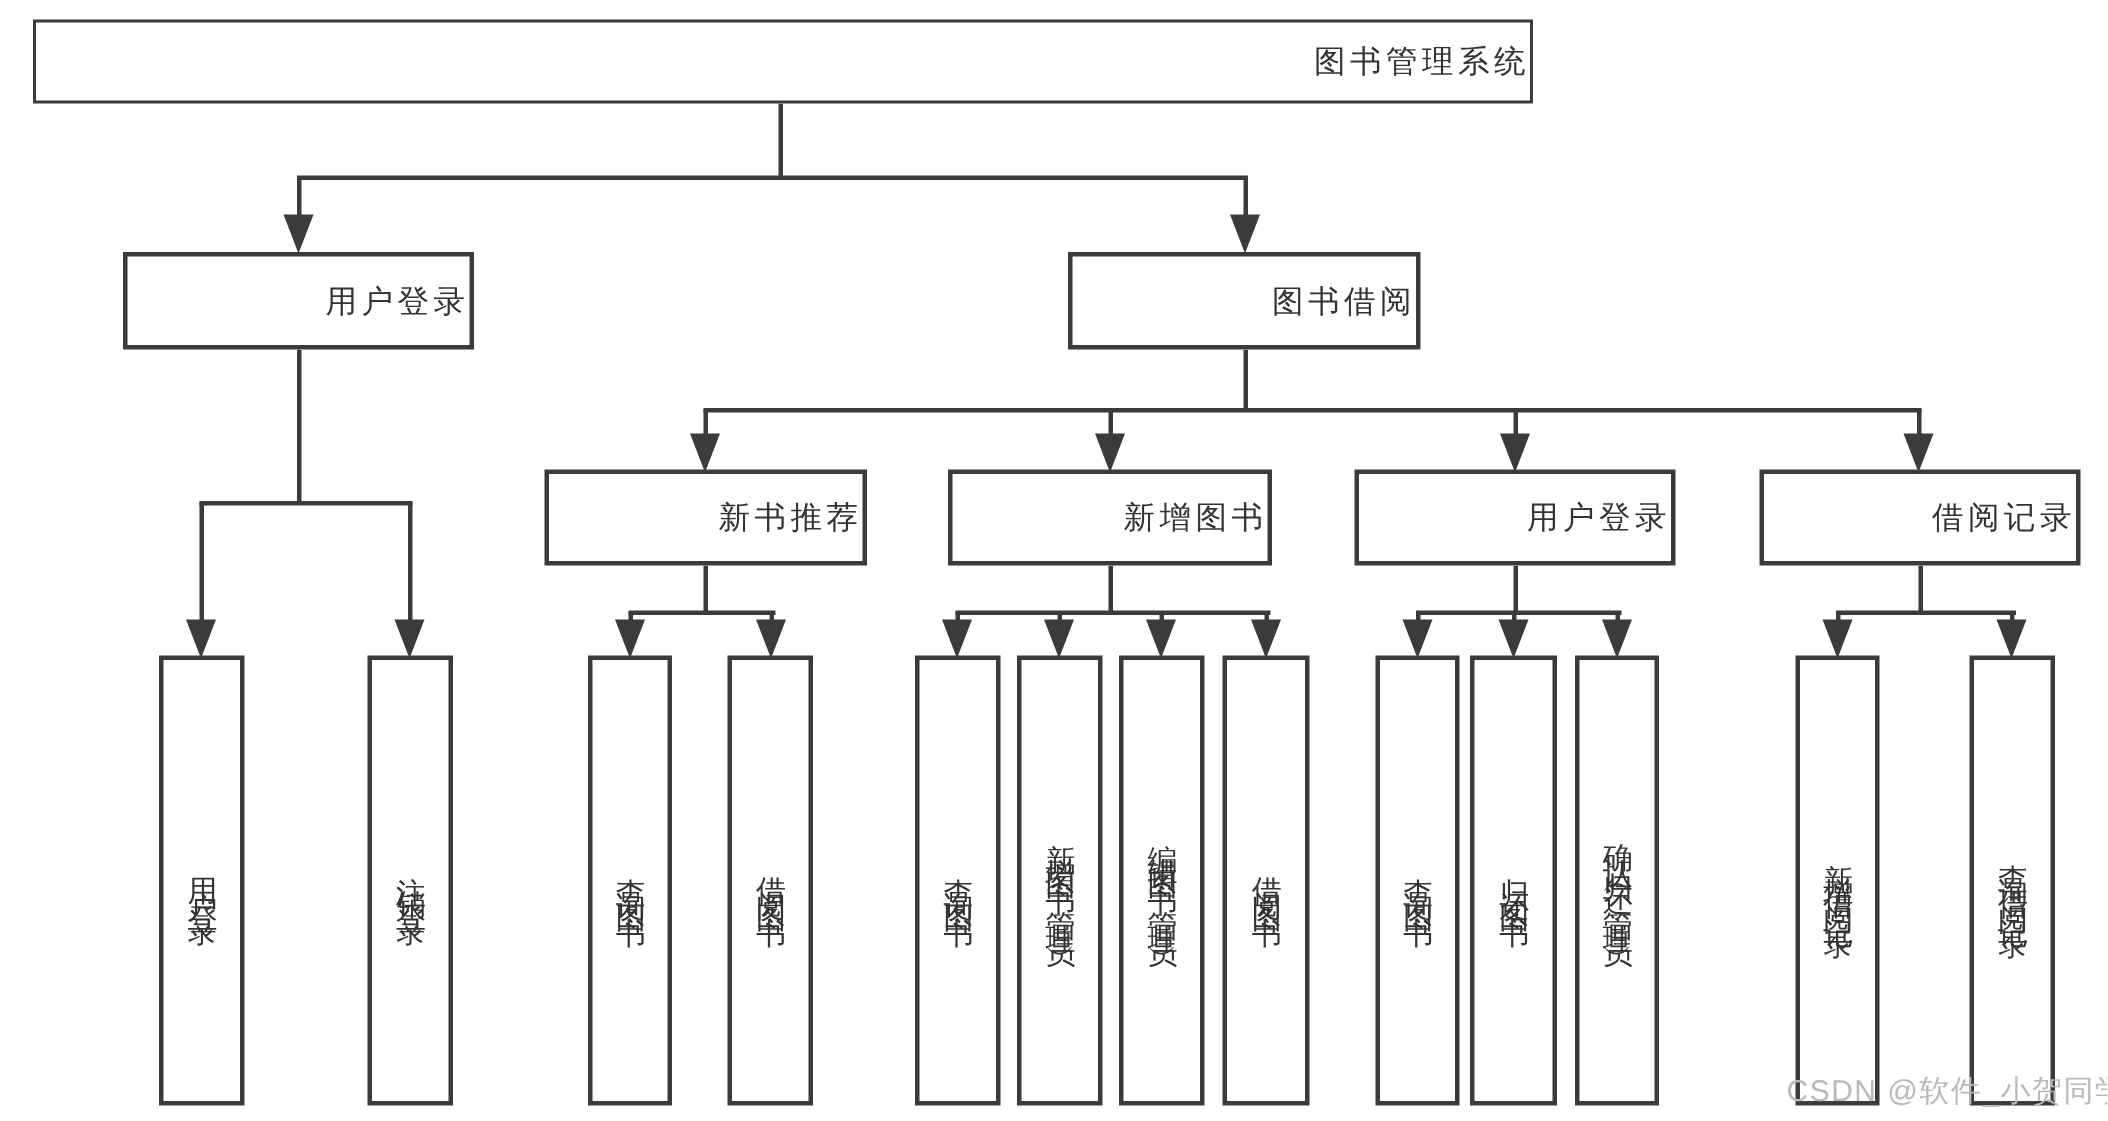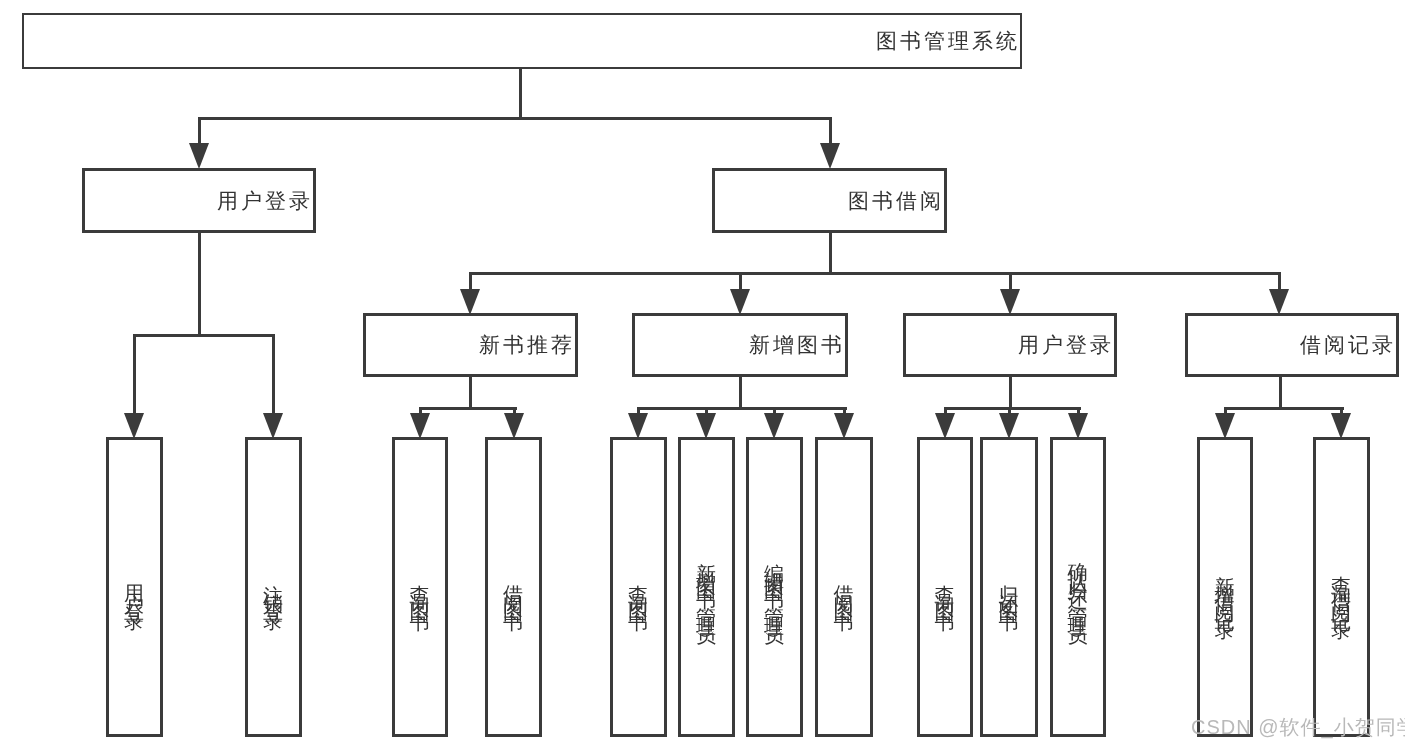--- a/index.html
+++ b/index.html
@@ -120,21 +120,21 @@
 
   <div class="hbox" style="left:363px;top:313px;width:215px;height:64px;">
     <span>新书推荐</span>
   </div>
   <div class="hbox" style="left:632px;top:313px;width:216px;height:64px;">
     <span>新增图书</span>
   </div>
   <div class="hbox" style="left:903px;top:313px;width:214px;height:64px;">
     <span>用户登录</span>
   </div>
-  <div class="hbox" style="left:1173px;top:313px;width:214px;height:64px;margin-left:12px;">
+  <div class="hbox" style="left:1173px;top:313px;width:214px;height:64px;">
     <span>借阅记录</span>
   </div>
 
   <div class="seg" style="left:469px;top:377px;width:3px;height:31px;"></div>
   <div class="seg" style="left:739px;top:377px;width:3px;height:31px;"></div>
   <div class="seg" style="left:1009px;top:377px;width:3px;height:31px;"></div>
   <div class="seg" style="left:1279px;top:377px;width:3px;height:31px;"></div>
 
   <div class="seg" style="left:419px;top:407px;width:98px;height:3px;"></div>
   <div class="seg" style="left:637px;top:407px;width:210px;height:3px;"></div>

